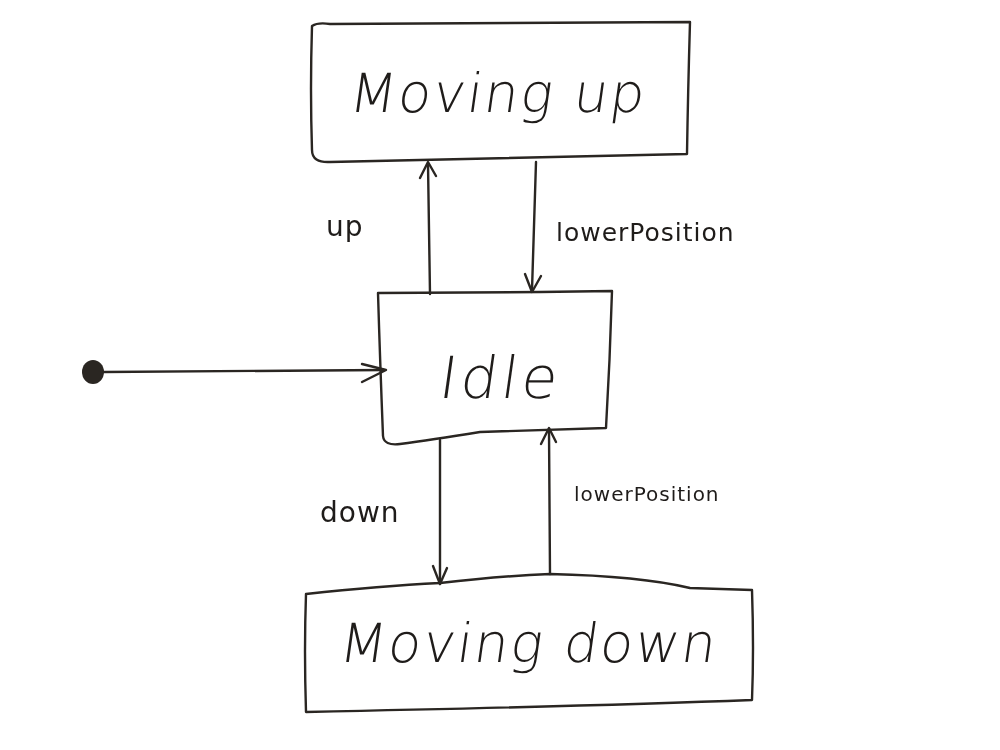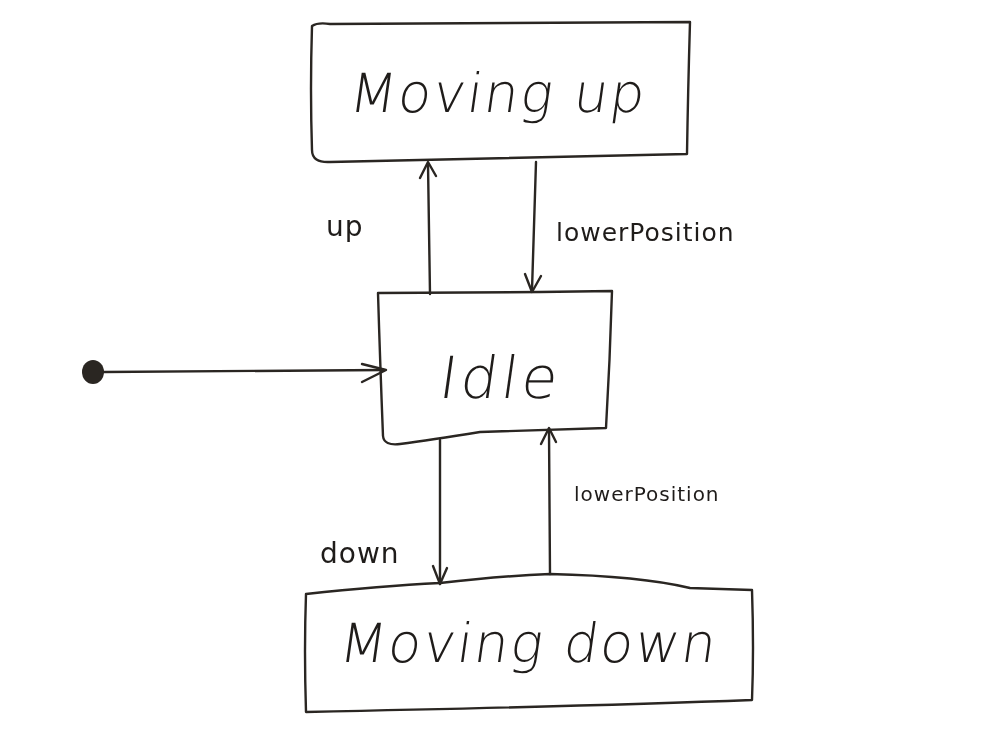--- a/index.html
+++ b/index.html
@@ -42,21 +42,21 @@
       color: #1f1c1a;
       font-family: "DejaVu Sans", sans-serif;
       white-space: nowrap;
       letter-spacing: 1px;
     }
     #label-moving-up { left: 350px; top: 62px; font-size: 54px; }
     #label-idle { left: 440px; top: 344px; font-size: 58px; letter-spacing: 4px; }
     #label-moving-down { left: 340px; top: 612px; font-size: 54px; }
     #label-up { left: 326px; top: 210px; font-size: 28px; }
     #label-upper { left: 556px; top: 218px; font-size: 25px; }
-    #label-down { left: 320px; top: 496px; font-size: 28px; margin-top: 41px; }
+    #label-down { left: 320px; top: 496px; font-size: 28px; }
     #label-lower { left: 574px; top: 482px; font-size: 20px; }
   </style>
 </head>
 <body>
 
 <svg id="diagram" viewBox="0 0 1000 750" xmlns="http://www.w3.org/2000/svg">
 
   <path class="stroke" d="M312,26 Q318,22 330,24 L690,22 Q688,90 687,154 Q600,156 330,162 Q312,163 312,150 Q310,90 312,26 Z"></path>
 
   <path class="stroke" d="M378,293 L540,292 L612,291 Q610,360 606,428 L480,432 Q430,440 400,444 Q384,446 383,436 Q380,360 378,293 Z"></path>

